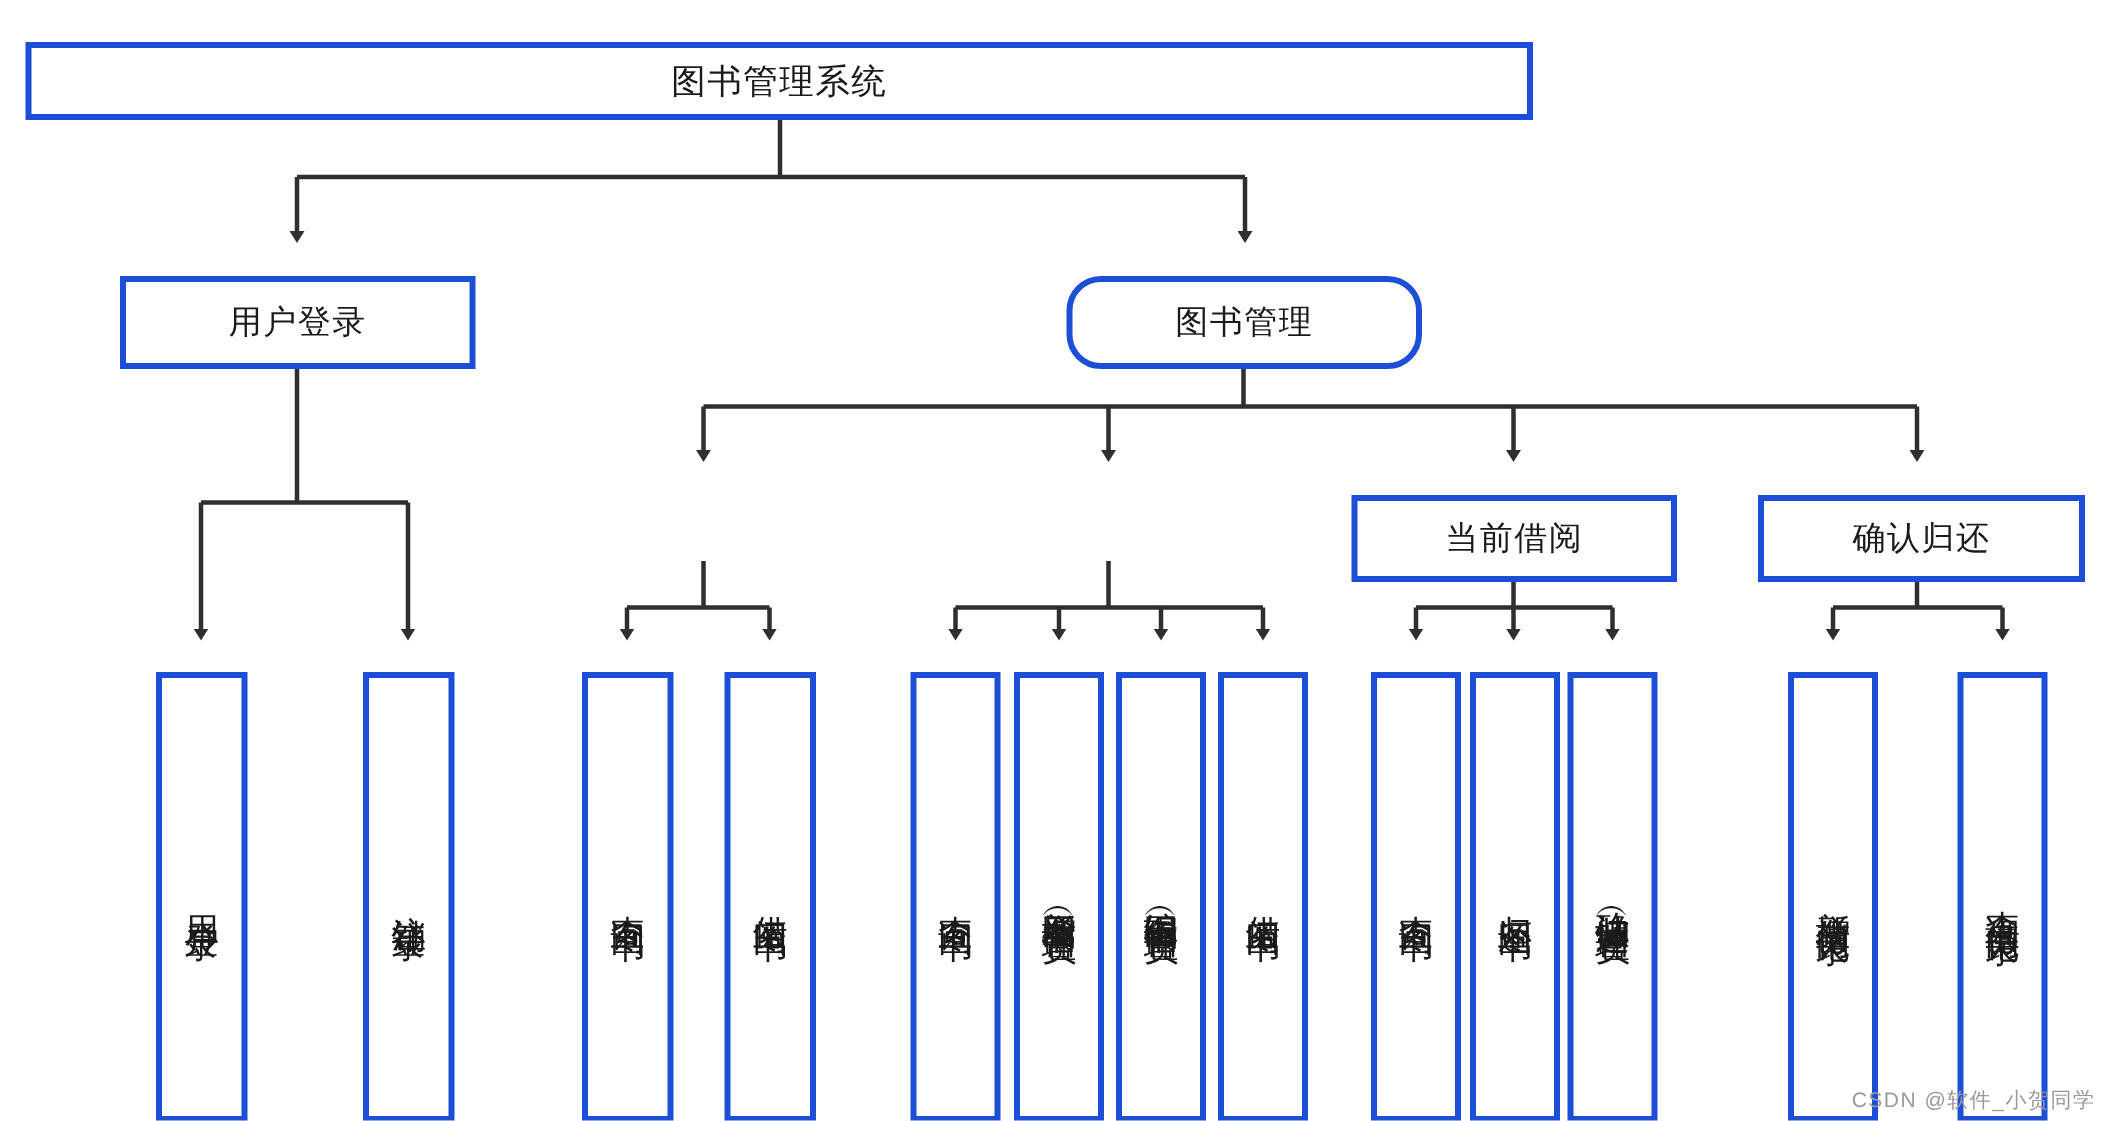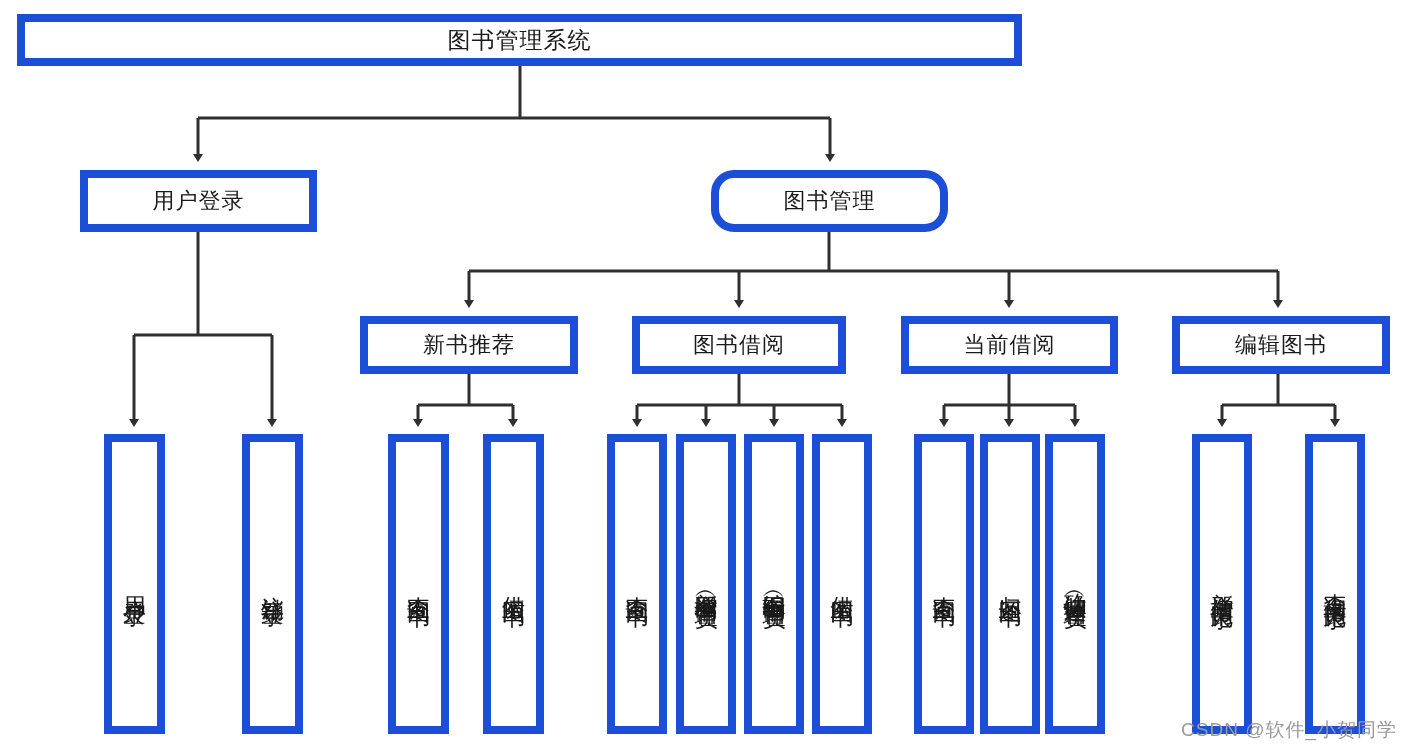--- a/index.html
+++ b/index.html
@@ -10,25 +10,26 @@
     overflow:hidden;
     position:relative;
   }
   #canvas{position:absolute;left:0;top:0;width:1405px;height:747px;}
   svg.lines{position:absolute;left:0;top:0;width:1405px;height:747px;pointer-events:none;}
 
   .node{
     position:absolute;
     box-sizing:border-box;
     background:#ffffff;
-    border:8px solid #1d4ed8;
+    border:4px solid #1d4ed8;
     display:flex;
     align-items:center;
     justify-content:center;
     color:#1a1a1a;
+    margin-top:14px;
   }
   .node .label{
     font-size:22px;
     line-height:1.15;
     letter-spacing:1px;
     white-space:nowrap;
   }
   .node.root .label{font-size:23px;}
   .node.leaf{
     align-items:center;
@@ -44,21 +45,21 @@
     text-align:center;
   }
   .node.leaf.tall .label{
     font-size:23px;
     letter-spacing:2px;
   }
   .watermark{
     position:absolute;
     right:8px;
     bottom:4px;
-    font-size:19px;
+    font-size:14px;
     color:#9a9a9a;
     letter-spacing:1px;
     white-space:nowrap;
   }
 </style>
 </head>
 <body>
 
 <div id="canvas">
 
@@ -116,31 +117,25 @@
     <span class="label">图书管理系统</span>
   </div>
 
   <div class="node" style="left:80px;top:170px;width:237px;height:62px;">
     <span class="label">用户登录</span>
   </div>
   <div class="node" style="left:711px;top:170px;width:237px;height:62px;border-radius:23px;">
     <span class="label">图书管理</span>
   </div>
 
-  <div class="node" style="left:360px;top:316px;width:218px;height:58px;">
-    <span class="label">新书推荐</span>
-  </div>
-  <div class="node" style="left:632px;top:316px;width:214px;height:58px;">
-    <span class="label">图书借阅</span>
-  </div>
   <div class="node" style="left:901px;top:316px;width:217px;height:58px;justify-content:center;">
     <span class="label">当前借阅</span>
   </div>
   <div class="node" style="left:1172px;top:316px;width:218px;height:58px;">
-    <span class="label">编辑图书</span>
+    <span class="label">确认归还</span>
   </div>
 
   <div class="node leaf" style="left:104px;top:434px;width:61px;height:300px;">
     <span class="label">用户登录</span>
   </div>
   <div class="node leaf" style="left:242px;top:434px;width:61px;height:300px;">
     <span class="label">注销登录</span>
   </div>
 
   <div class="node leaf" style="left:388px;top:434px;width:61px;height:300px;">

